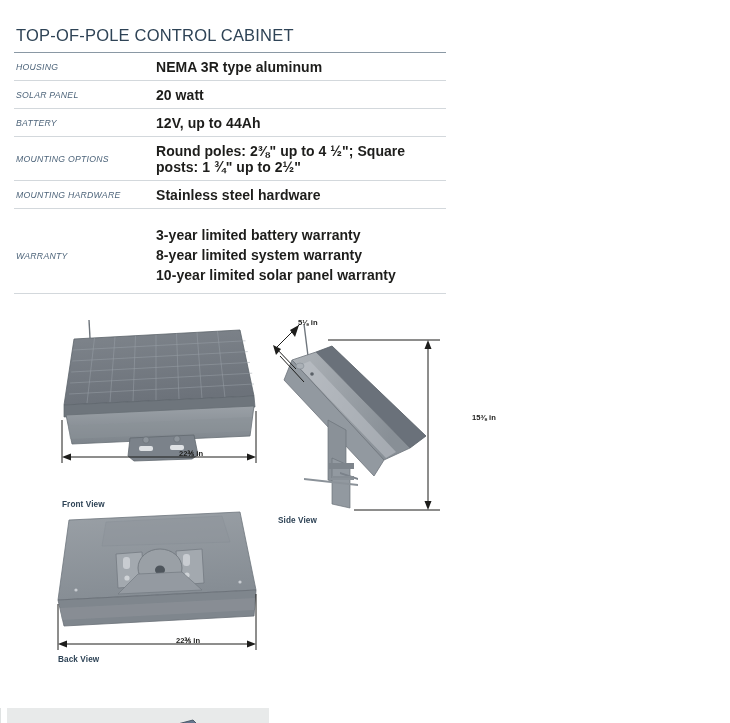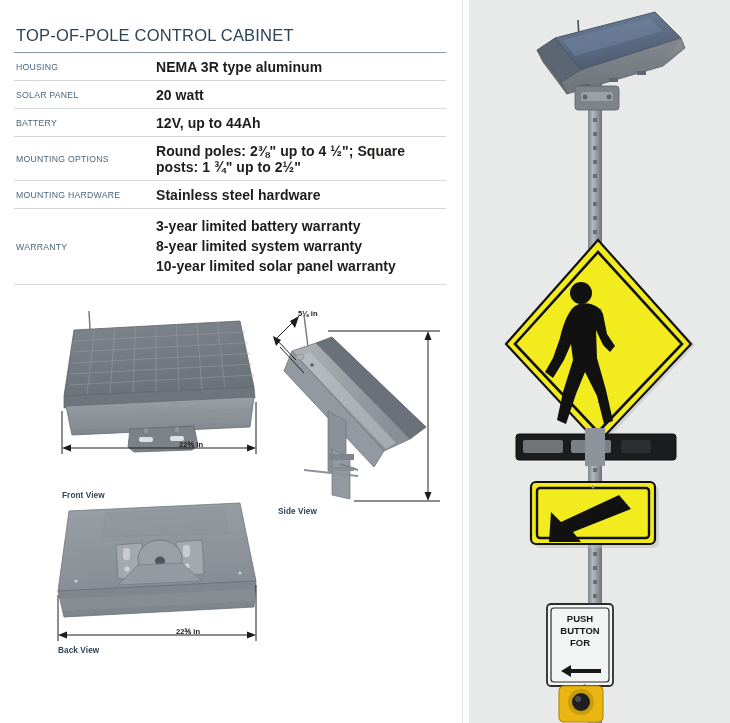--- a/index.html
+++ b/index.html
@@ -14,20 +14,21 @@
     overflow: hidden;
     position: relative;
   }
 
   .page {
     position: relative;
     width: 730px;
     height: 723px;
     display: flex;
     background: #ffffff;
+    flex-direction: column;
   }
 
   
   .spec-panel {
     position: relative;
     width: 462px;
     height: 723px;
     background: #ffffff;
     box-sizing: border-box;
     padding: 26px 18px 0 14px;
@@ -58,32 +59,33 @@
     padding: 5.5px 0 5.5px 2px;
     vertical-align: middle;
   }
   .spec-label {
     width: 138px;
     font-size: 8.7px;
     letter-spacing: 0.25px;
     color: #4d647a;
     font-weight: 400;
     text-transform: uppercase;
+    font-style: italic;
   }
   .spec-value {
     font-size: 14px;
     color: #1d1d1b;
     font-weight: 600;
     letter-spacing: 0.05px;
   }
   .spec-value .multi {
     display: block;
     line-height: 1.42;
   }
-  tr.warranty-row td { padding-top: 8px; padding-bottom: 7px; }
+  tr.warranty-row td { padding-top: 17px; padding-bottom: 7px; }
 
   
   .diagrams {
     position: relative;
     margin-top: 14px;
     width: 440px;
     height: 400px;
   }
   .view-block { position: absolute; }
   .view-caption {

